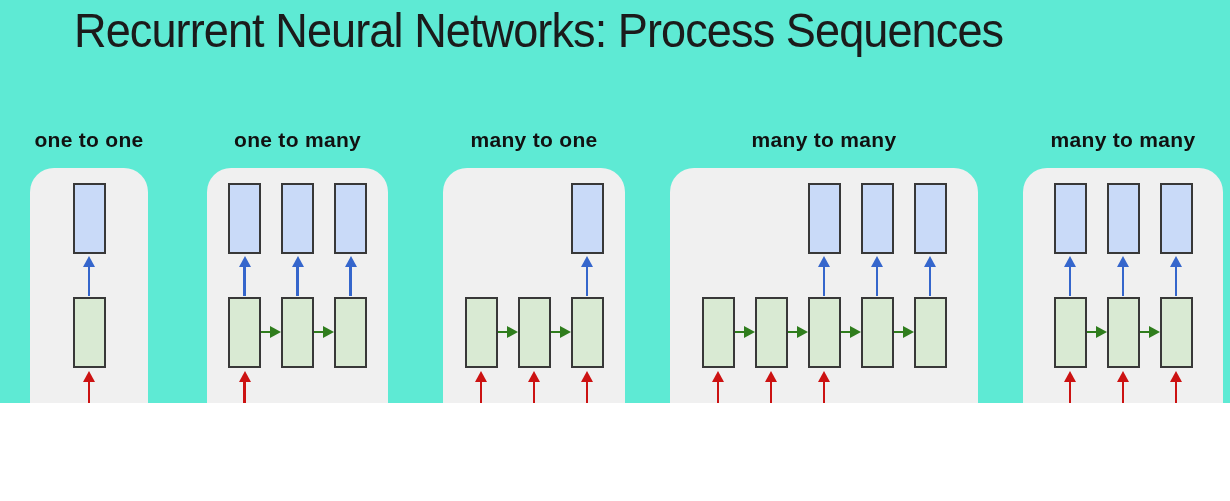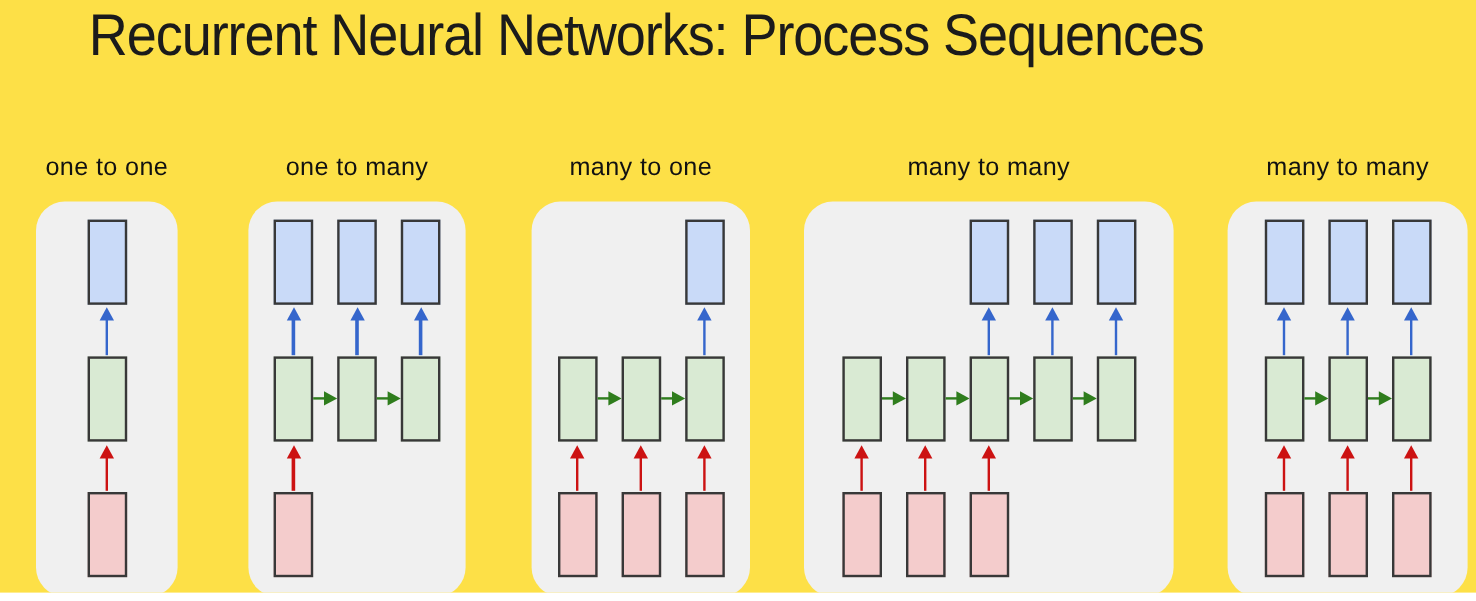--- a/index.html
+++ b/index.html
@@ -1,25 +1,25 @@
 <!DOCTYPE html>
 <html><head>
 <meta charset="utf-8">
 <style>
   html,body{margin:0;padding:0;background:#ffffff;font-family:"Liberation Sans",sans-serif;}
-  .stage{position:relative;width:1230px;height:494px;background:#fde047;overflow:hidden;}
+  .stage{position:relative;width:1230px;height:403px;background:#5eead4;overflow:hidden;}
 
   .title{
     position:absolute;left:74px;top:2px;margin:0;
     font-size:49px;font-weight:400;color:#1b1b1b;
     letter-spacing:-1px;white-space:nowrap;
     transform:scaleX(0.92);transform-origin:left top;
   }
 
-  .panel-wrap{position:absolute;top:127px;}
+  .panel-wrap{position:absolute;top:127px;font-weight:bold;}
   .panel-label{
     text-align:center;font-size:21px;line-height:26px;height:41px;
     color:#111111;letter-spacing:0.3px;white-space:nowrap;
   }
   .panel-body{
     position:absolute;top:41px;left:0;right:0;height:329px;
     border-radius:24px;
   }
 
   .box{

